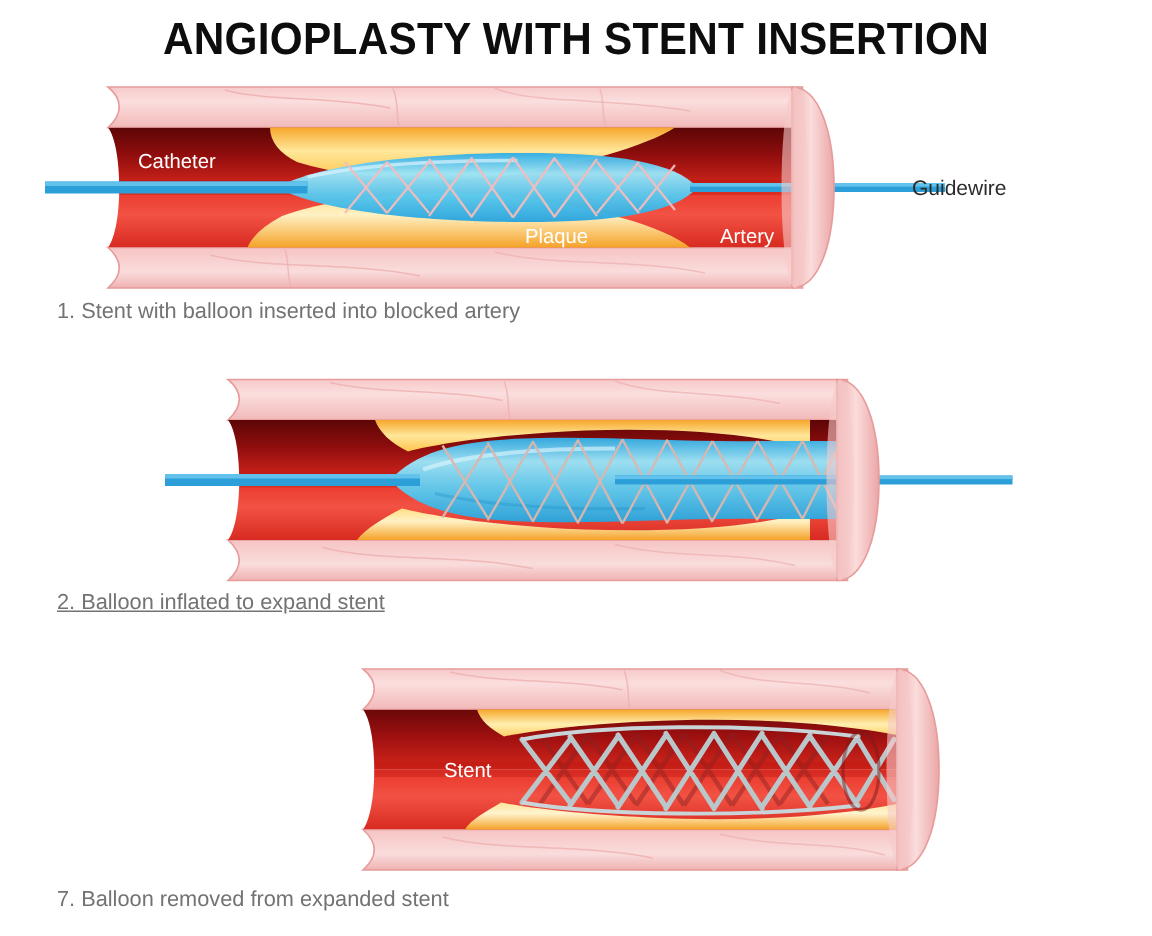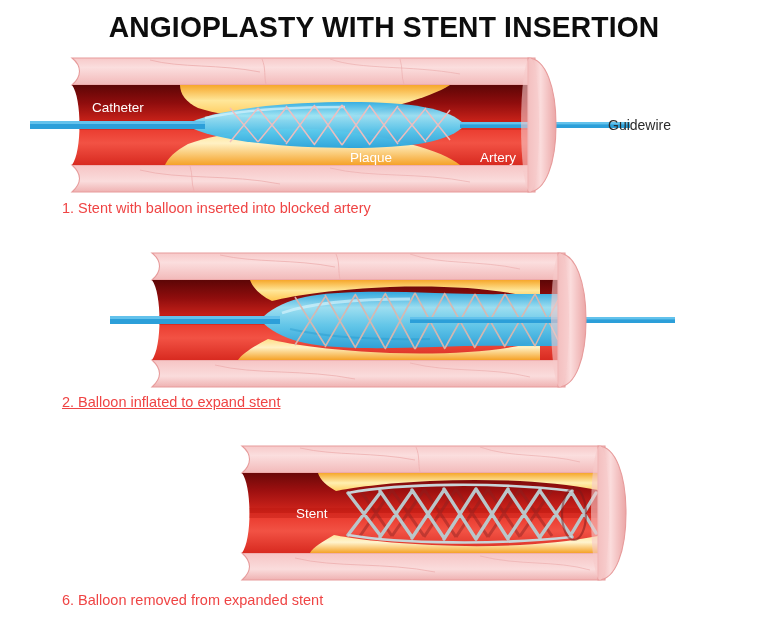--- a/index.html
+++ b/index.html
@@ -32,23 +32,22 @@
     letter-spacing: 0.2px;
     color: #0d0d0d;
     transform: scaleX(0.94);
     transform-origin: center top;
     white-space: nowrap;
   }
   .caption {
     position: absolute;
     font-family: "Liberation Sans", sans-serif;
     font-size: 14.5px;
-    color: #ef4444;
+    color: #737373;
     white-space: nowrap;
-    margin-left: 24px;
   }
   .caption-1 { left: 38px; top: 200px; }
   .caption-2 { left: 38px; top: 394px; text-decoration: underline; }
   .caption-3 { left: 38px; top: 592px; }
 
   .panel-svg {
     position: absolute;
     display: block;
   }
   #panel-1-svg { left: 30px;  top: 50px; }
@@ -359,15 +358,15 @@
     </g>
 
     <g>
       <path d="M398,8 C416,8 426,38 426,75 C426,112 416,142 398,142 Z" fill="url(#p3-cap)" stroke="#E79B9B" stroke-width="1.1"></path>
       <ellipse cx="400" cy="75" rx="9" ry="67" fill="#F7C9C9" opacity="0.6"></ellipse>
     </g>
 
     <text class="vlabel" x="96" y="80">Stent</text>
   </svg>
 
-  <div class="caption caption-3">6. Balloon removed from expanded stent</div>
+  <div class="caption caption-3">7. Balloon removed from expanded stent</div>
 
 </div>
 
 </body></html>

